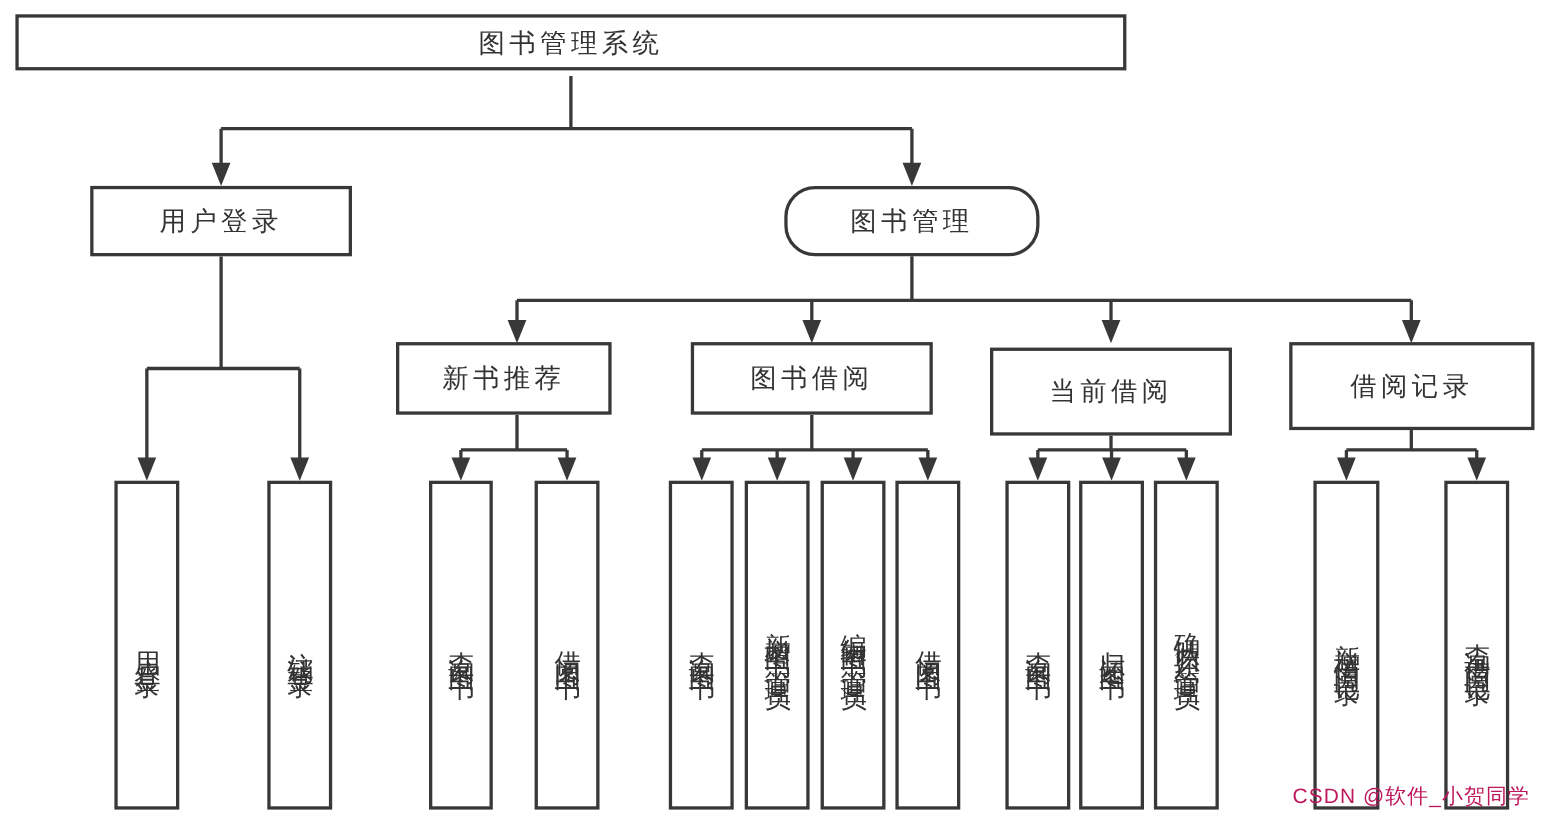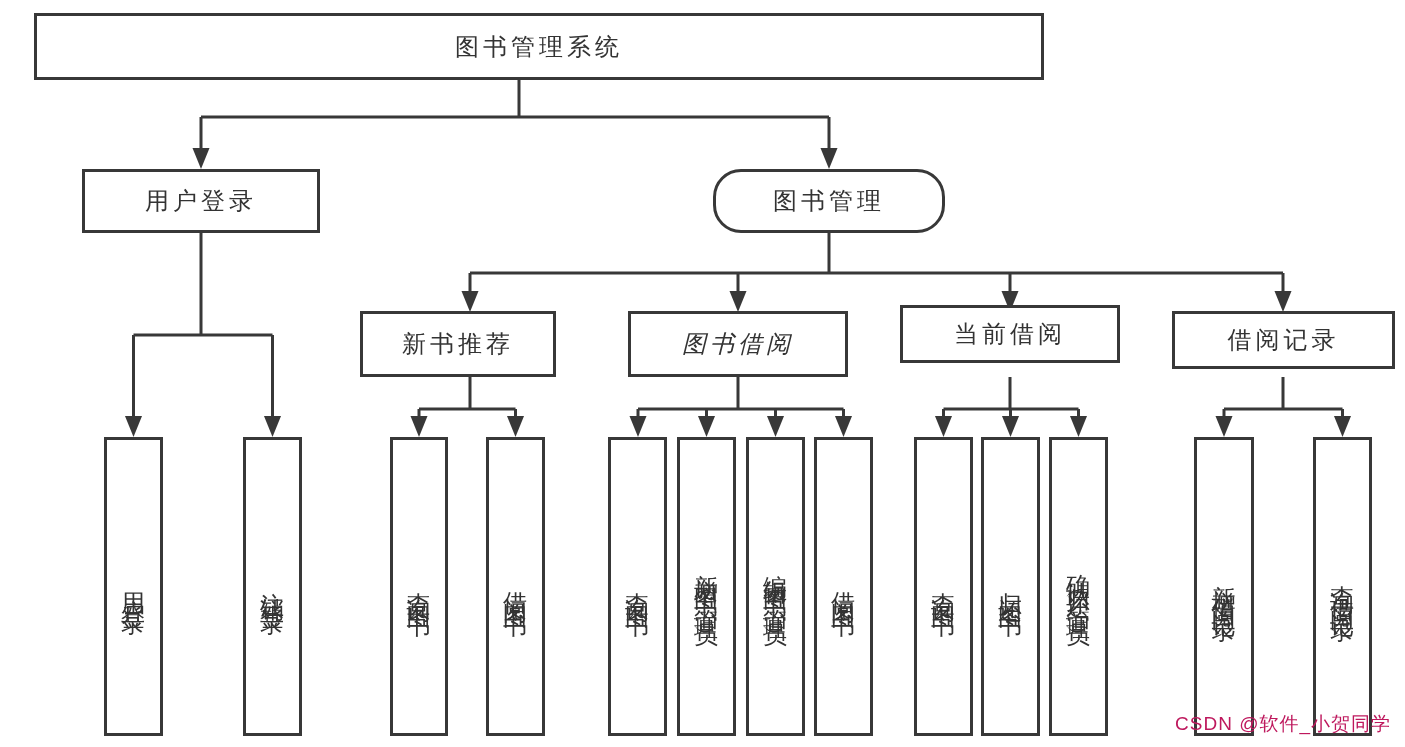--- a/index.html
+++ b/index.html
@@ -54,41 +54,41 @@
       <path d="M767 416 L784 416 L775.5 437 Z"></path>
       <path d="M835 416 L852 416 L843.5 437 Z"></path>
       <path d="M935 416 L952 416 L943.5 437 Z"></path>
       <path d="M1002 416 L1019 416 L1010.5 437 Z"></path>
       <path d="M1070 416 L1087 416 L1078.5 437 Z"></path>
       <path d="M1215.5 416 L1232.5 416 L1224 437 Z"></path>
       <path d="M1334 416 L1351 416 L1342.5 437 Z"></path>
     </g>
   </svg>
 
-  <div class="node h-node" style="left:14px;top:13px;width:1010px;height:67px;margin-left:20px;">
+  <div class="node h-node" style="left:14px;top:13px;width:1010px;height:51px;">
     <span>图书管理系统</span>
   </div>
 
   <div class="node h-node" style="left:82px;top:169px;width:238px;height:64px;">
     <span>用户登录</span>
   </div>
   <div class="node h-node" style="left:713px;top:169px;width:232px;height:64px;border-radius:28px;">
     <span>图书管理</span>
   </div>
 
   <div class="node h-node" style="left:360px;top:311px;width:196px;height:66px;">
     <span>新书推荐</span>
   </div>
-  <div class="node h-node" style="left:628px;top:311px;width:220px;height:66px;font-style:italic;">
+  <div class="node h-node" style="left:628px;top:311px;width:220px;height:66px;">
     <span>图书借阅</span>
   </div>
-  <div class="node h-node" style="left:900px;top:305px;width:220px;height:58px;">
+  <div class="node h-node" style="left:900px;top:316px;width:220px;height:80px;">
     <span>当前借阅</span>
   </div>
-  <div class="node h-node" style="left:1172px;top:311px;width:223px;height:58px;">
+  <div class="node h-node" style="left:1172px;top:311px;width:223px;height:80px;">
     <span>借阅记录</span>
   </div>
 
   <div class="node v-node" style="left:104px;top:437px;width:59px;height:299px;">
     <span>用户登录</span>
   </div>
   <div class="node v-node" style="left:243px;top:437px;width:59px;height:299px;">
     <span>注销登录</span>
   </div>
 

